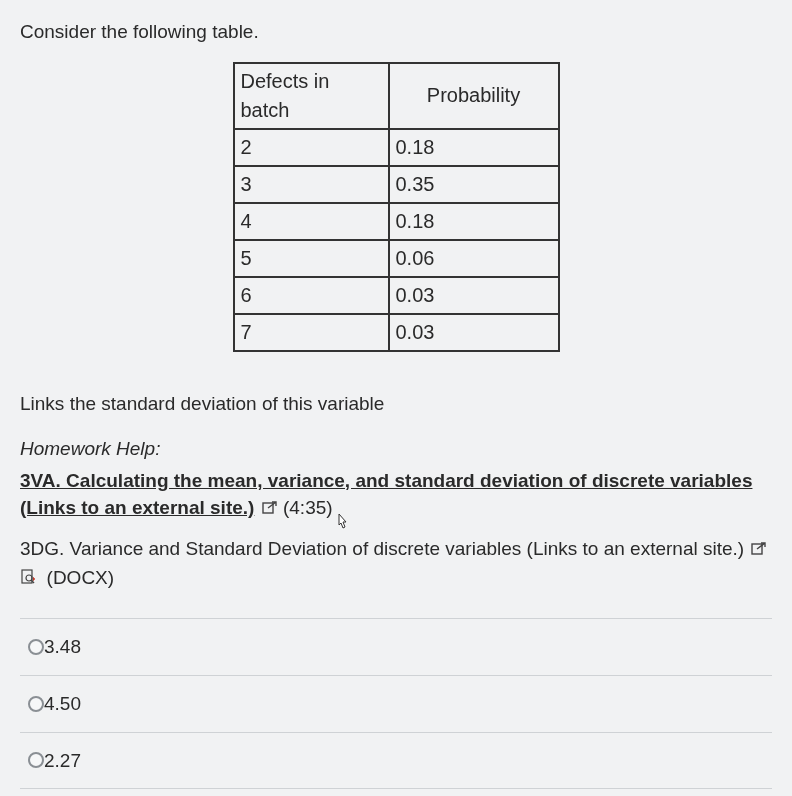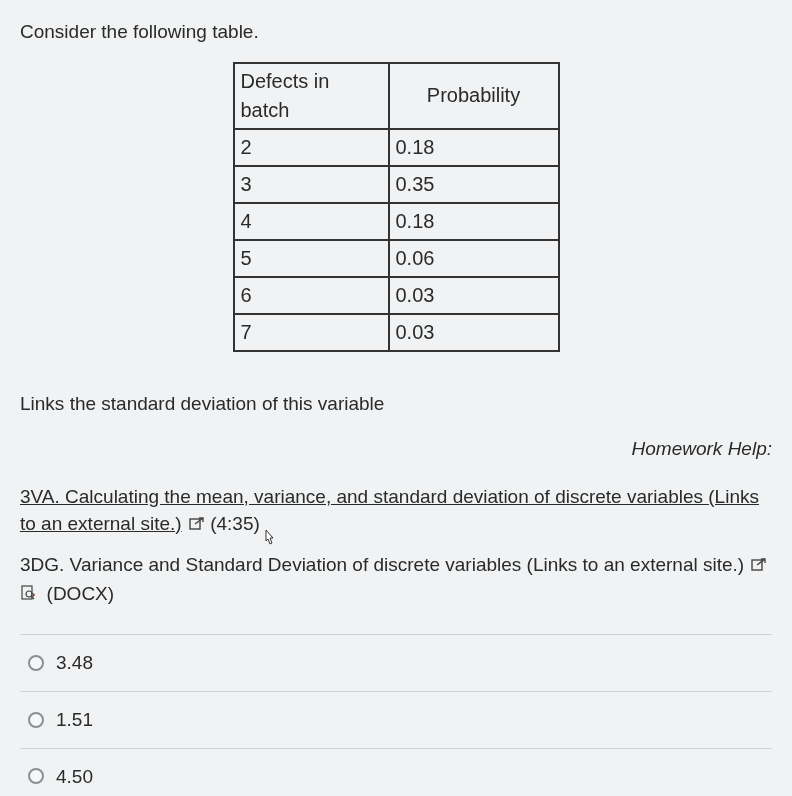--- a/index.html
+++ b/index.html
@@ -26,23 +26,23 @@
     padding: 3px 6px;
     text-align: left;
     font-weight: normal;
     font-size: 20px;
     background: #f1f2f3;
   }
   table.data th { font-weight: normal; }
   table.data .col-defects { width: 155px; }
   table.data .col-prob { width: 170px; text-align: center; }
   .prompt { margin: 14px 0 18px 0; }
-  .hh { font-style: italic; margin-bottom: 20px; text-align: right; }
+  .hh { font-style: italic; margin-bottom: 4px; }
   .link-line { margin-bottom: 12px; }
-  .ulink { text-decoration: underline; }
+  .ulink { text-decoration: underline; font-weight: bold; }
   .ext-icon {
     display: inline-block;
     vertical-align: middle;
     margin-left: 2px;
   }
   .preview-icon {
     display: inline-block;
     vertical-align: middle;
   }
   .cursor {
@@ -56,21 +56,20 @@
     top: -2px;
     left: -4px;
   }
   .answers {
     margin-top: 26px;
     border-top: 1px solid #cfd2d5;
   }
   .answer-row {
     display: flex;
     align-items: center;
-    gap: 12px;
     padding: 14px 8px;
     border-bottom: 1px solid #cfd2d5;
     cursor: pointer;
   }
   .radio {
     width: 16px;
     height: 16px;
     border: 2px solid #8a8f94;
     border-radius: 50%;
     flex-shrink: 0;
@@ -158,23 +157,19 @@
   &nbsp;<span>(DOCX)</span>
 </div>
 
 <div class="answers">
   <div class="answer-row">
     <span class="radio"></span>
     <span>3.48</span>
   </div>
   <div class="answer-row">
     <span class="radio"></span>
-    <span>1.51</span>
-  </div>
-  <div class="answer-row">
-    <span class="radio"></span>
     <span>4.50</span>
   </div>
   <div class="answer-row">
     <span class="radio"></span>
     <span>2.27</span>
   </div>
 </div>
 
 </body></html>

